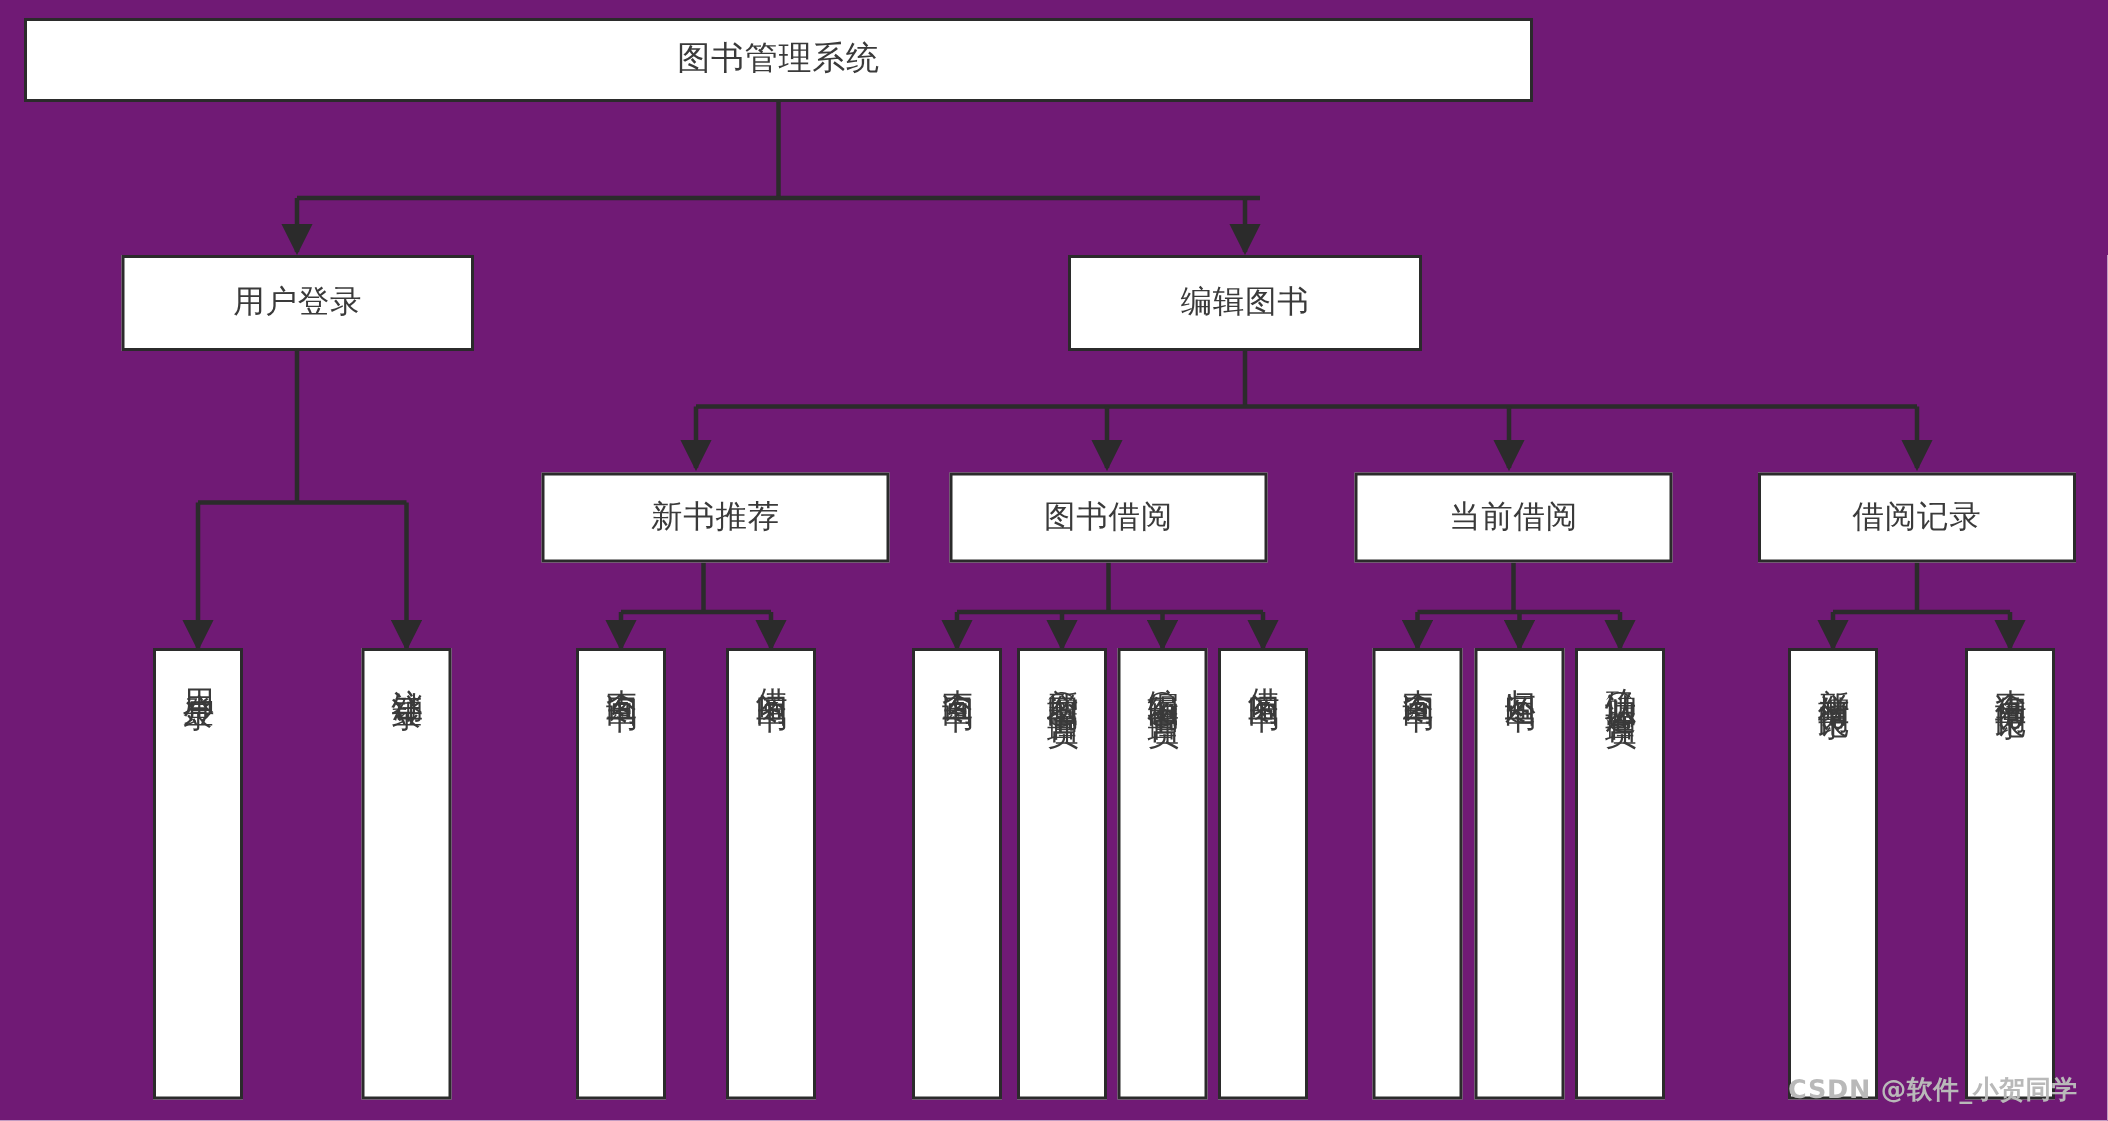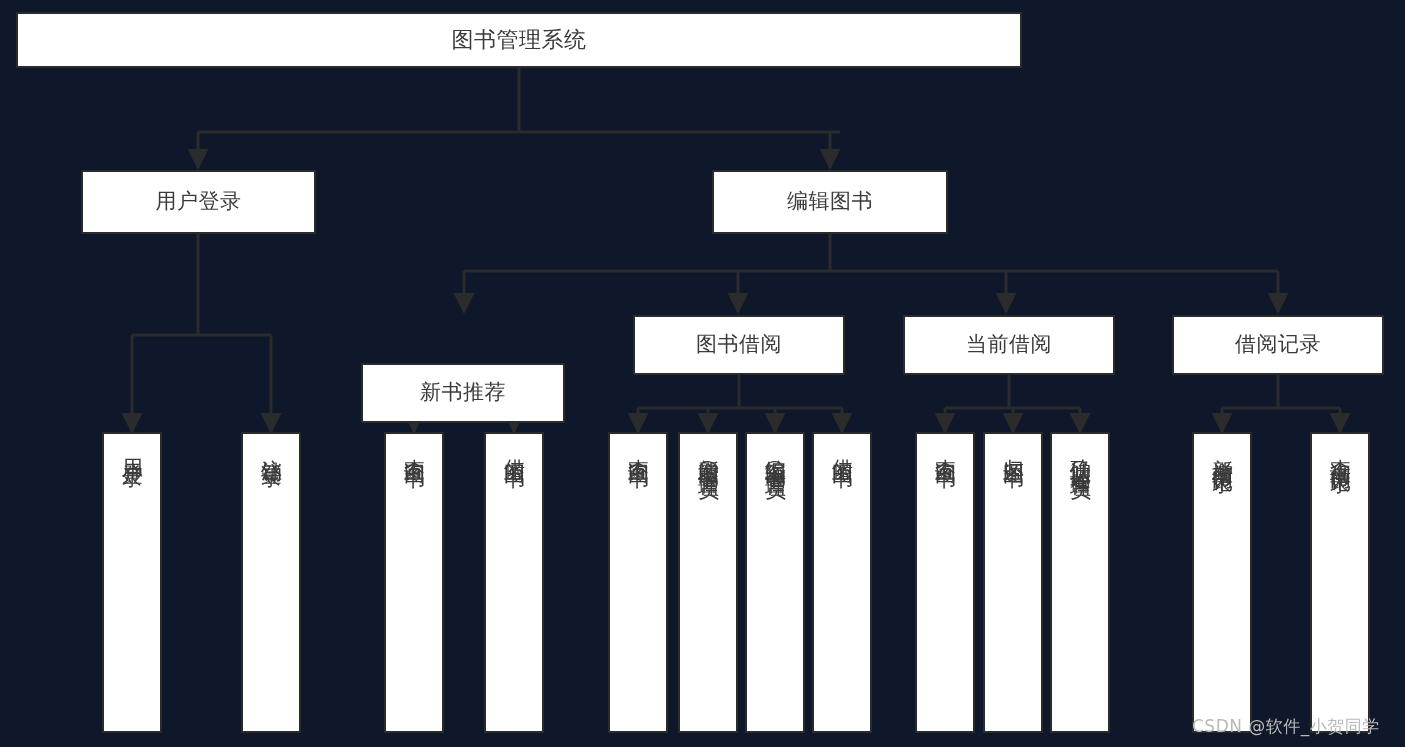--- a/index.html
+++ b/index.html
@@ -8,21 +8,21 @@
     padding: 0;
     background: #ffffff;
   }
   body {
     font-family: "DejaVu Sans", "Liberation Sans", sans-serif;
   }
   #canvas {
     position: relative;
     width: 1405px;
     height: 747px;
-    background: #0f172a;
+    background: #701a75;
     overflow: hidden;
   }
   svg.connectors {
     position: absolute;
     left: 0;
     top: 0;
     width: 1405px;
     height: 747px;
     pointer-events: none;
   }
@@ -62,20 +62,21 @@
     line-height: 1;
     letter-spacing: 3px;
     white-space: nowrap;
   }
   .watermark {
     position: absolute;
     color: #b9b9b9;
     font-size: 17px;
     white-space: nowrap;
     letter-spacing: 0.5px;
+    font-weight: bold;
   }
 </style>
 </head>
 <body>
 
 <div id="canvas">
 
   <svg class="connectors" viewBox="0 0 1405 747" xmlns="http://www.w3.org/2000/svg">
     <defs>
       <marker id="arrow" viewBox="0 0 10 10" refX="9" refY="5" markerWidth="7" markerHeight="7" orient="auto-start-reverse">
@@ -131,21 +132,21 @@
   </div>
 
   <div class="node horiz" style="left:81px; top:170px; width:235px; height:64px;">
     <span class="lbl">用户登录</span>
   </div>
 
   <div class="node horiz" style="left:712px; top:170px; width:236px; height:64px;">
     <span class="lbl">编辑图书</span>
   </div>
 
-  <div class="node horiz" style="left:361px; top:315px; width:204px; height:60px;margin-top:48px;">
+  <div class="node horiz" style="left:361px; top:315px; width:232px; height:60px;">
     <span class="lbl">新书推荐</span>
   </div>
 
   <div class="node horiz" style="left:633px; top:315px; width:212px; height:60px;">
     <span class="lbl">图书借阅</span>
   </div>
 
   <div class="node horiz" style="left:903px; top:315px; width:212px; height:60px;">
     <span class="lbl">当前借阅</span>
   </div>

